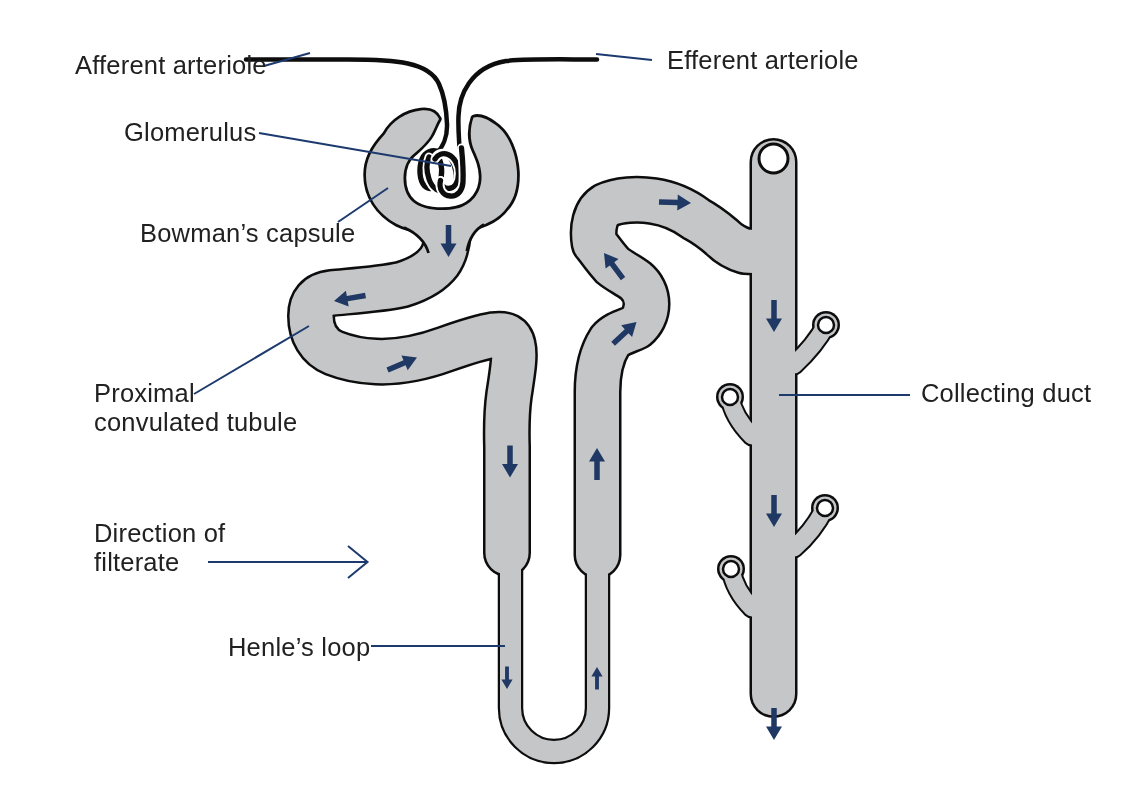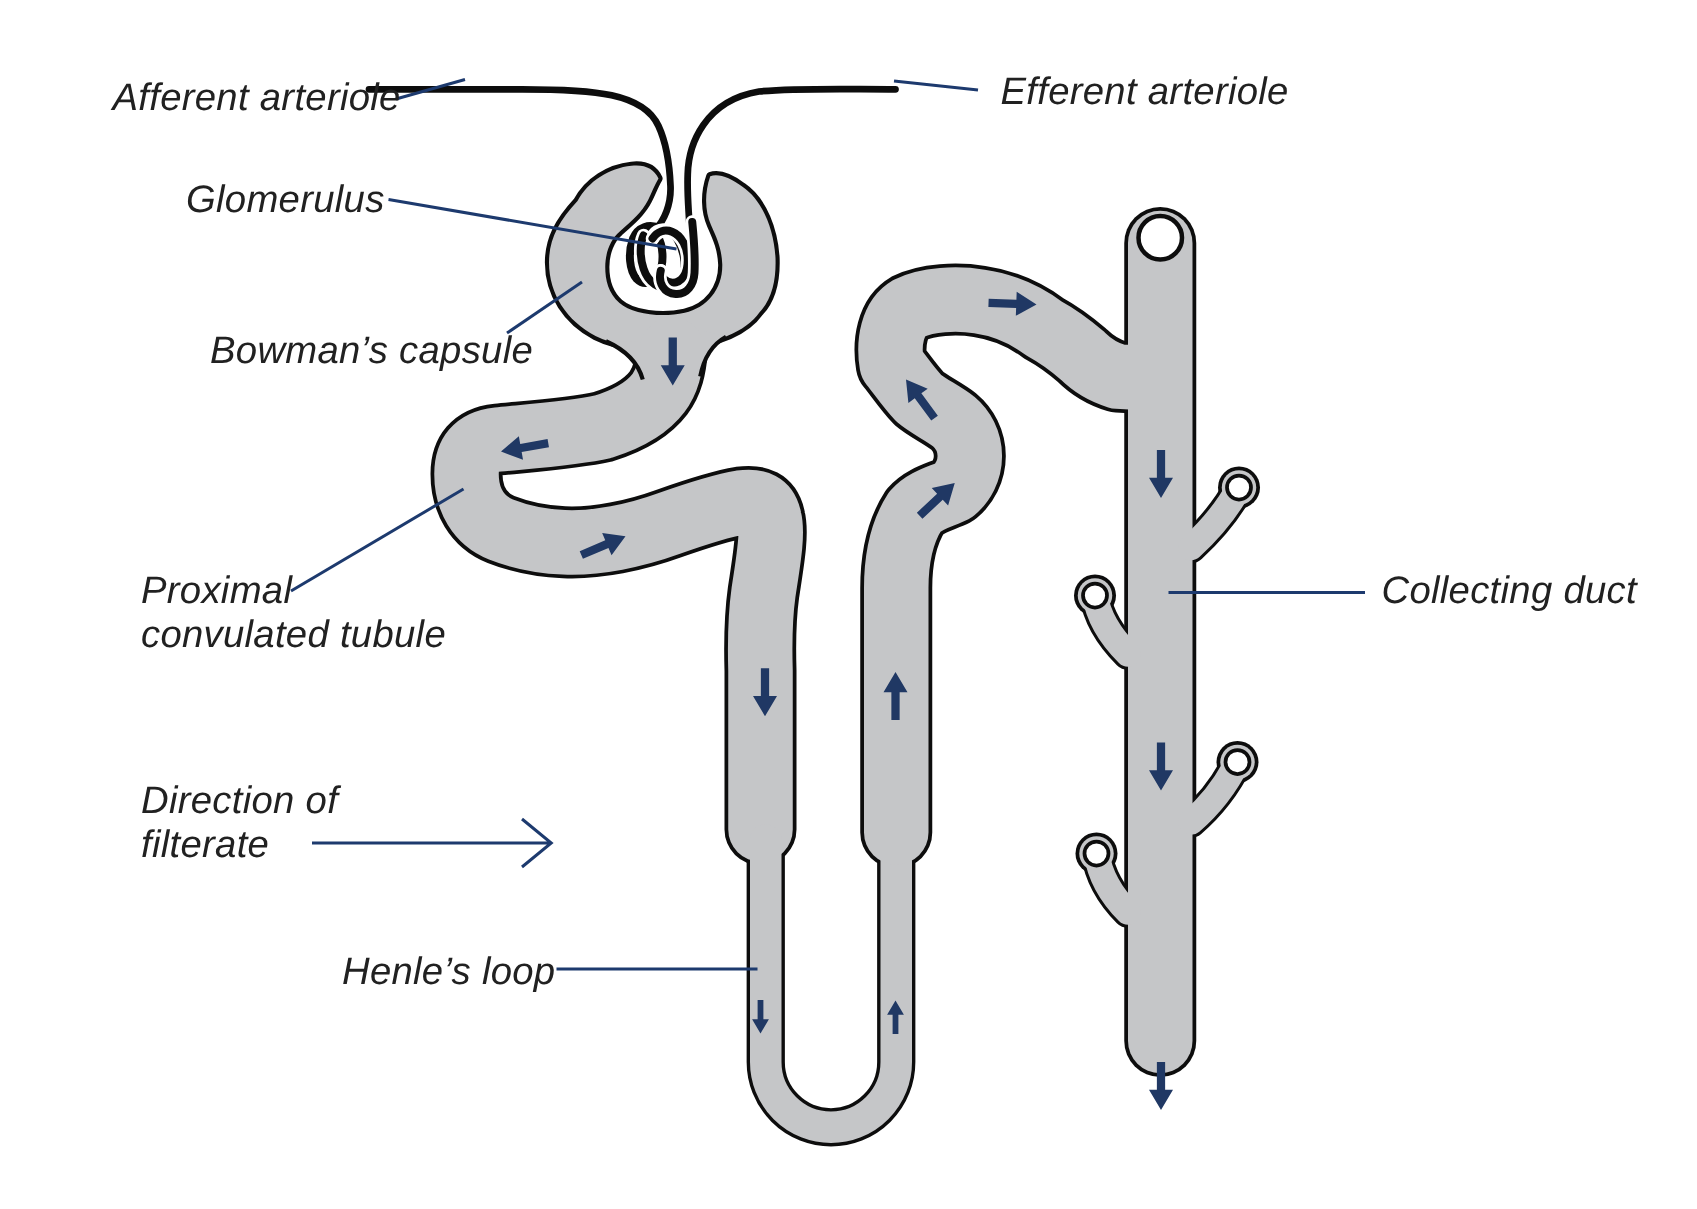--- a/index.html
+++ b/index.html
@@ -1,16 +1,16 @@
 <!DOCTYPE html>
 <html><head>
 <meta charset="utf-8">
 <style>
   html,body{margin:0;padding:0;background:#ffffff;}
-  #stage{position:relative;width:1131px;height:806px;background:#ffffff;overflow:hidden;font-style:italic;}
+  #stage{position:relative;width:1131px;height:806px;background:#ffffff;overflow:hidden;}
   svg{position:absolute;left:0;top:0;}
   text{font-family:"Liberation Sans",sans-serif;fill:#212121;}
 </style>
 </head>
 <body>
 <div id="stage">
 <svg width="1131" height="806" viewBox="0 0 1131 806">
   <defs>
     <path id="cap" d="M 439 119
       C 436 112.5 430 109.5 421 110.5

